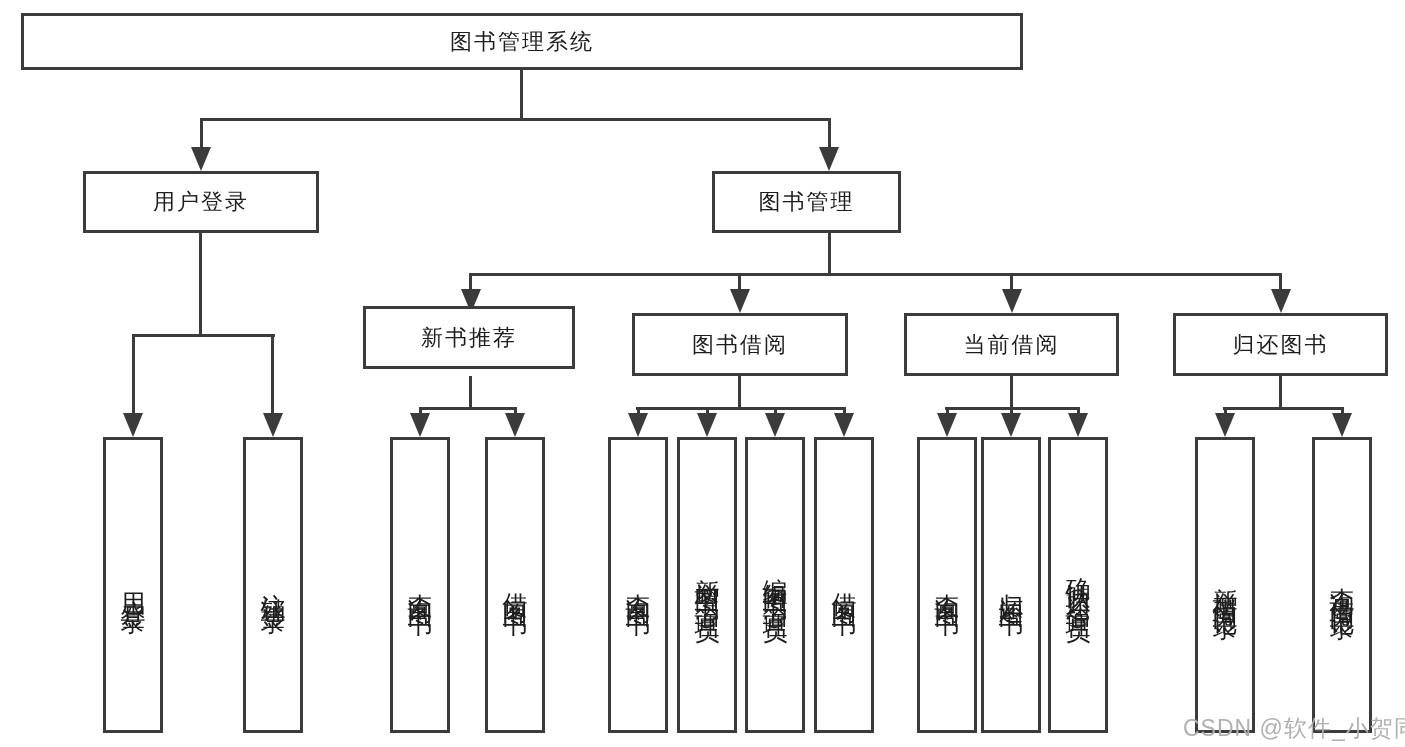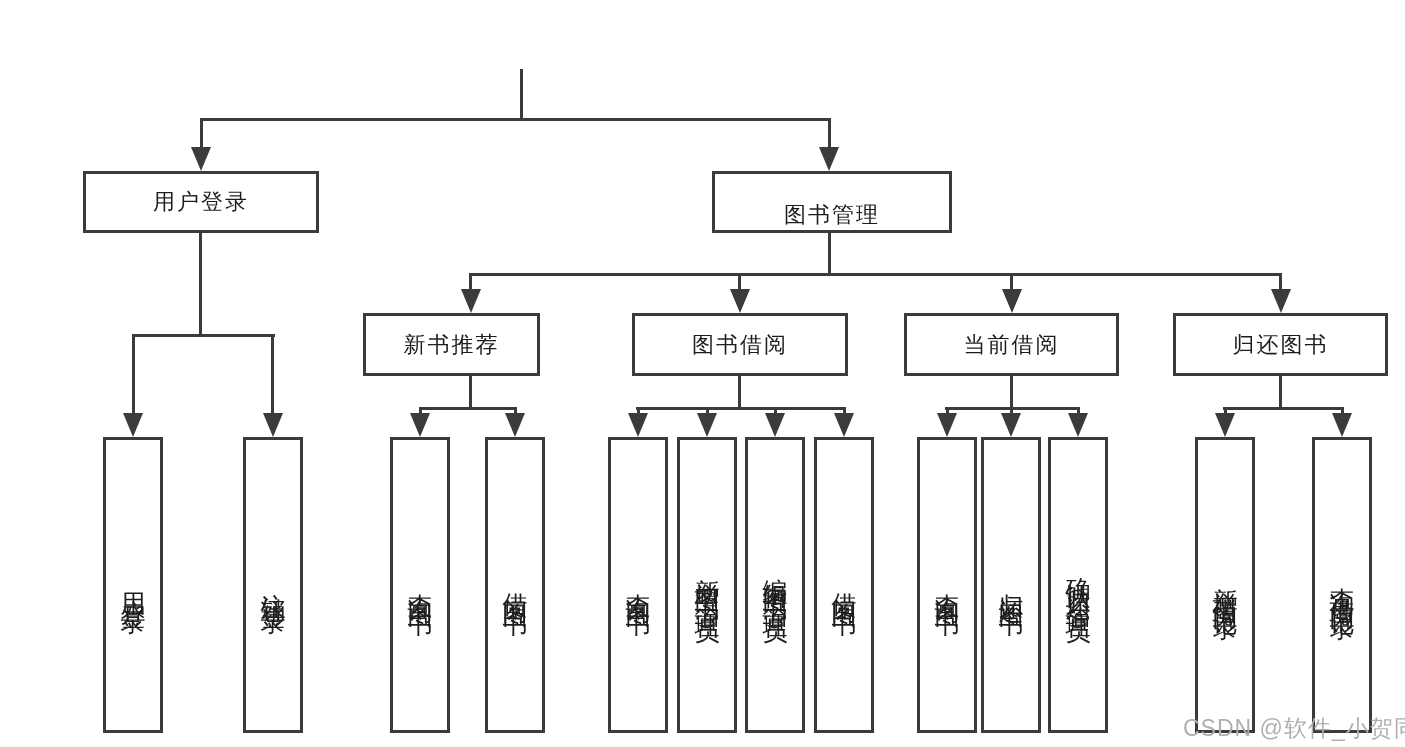--- a/index.html
+++ b/index.html
@@ -33,32 +33,35 @@
     position:absolute;left:1183px;top:713px;
     font-size:23px;color:#b0b0b0;letter-spacing:1px;
     z-index:5;white-space:nowrap;
   }
 </style>
 </head>
 <body>
 
 <div id="canvas">
 
+  <div class="box" style="left:21px;top:13px;width:1002px;height:57px;">
+    <span>图书管理系统</span>
+  </div>
 
   <div class="vline" style="left:520px;top:69px;height:49px;"></div>
   <div class="hline" style="left:200px;top:118px;width:631px;"></div>
   <div class="vline" style="left:200px;top:118px;height:32px;"></div>
   <div class="arrow" style="left:191px;top:147px;"></div>
   <div class="vline" style="left:828px;top:118px;height:32px;"></div>
   <div class="arrow" style="left:819px;top:147px;"></div>
 
   <div class="box" style="left:83px;top:171px;width:236px;height:62px;">
     <span>用户登录</span>
   </div>
-  <div class="box" style="left:712px;top:171px;width:240px;height:62px;align-items:flex-end;">
+  <div class="box" style="left:712px;top:171px;width:189px;height:62px;">
     <span>图书管理</span>
   </div>
 
   <div class="vline" style="left:199px;top:233px;height:101px;"></div>
   <div class="hline" style="left:132px;top:334px;width:143px;"></div>
   <div class="vline" style="left:132px;top:334px;height:83px;"></div>
   <div class="arrow" style="left:123px;top:413px;"></div>
   <div class="vline" style="left:271px;top:334px;height:83px;"></div>
   <div class="arrow" style="left:263px;top:413px;"></div>
 
@@ -66,21 +69,21 @@
   <div class="hline" style="left:469px;top:273px;width:813px;"></div>
   <div class="vline" style="left:469px;top:273px;height:19px;"></div>
   <div class="arrow" style="left:461px;top:289px;"></div>
   <div class="vline" style="left:738px;top:273px;height:19px;"></div>
   <div class="arrow" style="left:730px;top:289px;"></div>
   <div class="vline" style="left:1010px;top:273px;height:19px;"></div>
   <div class="arrow" style="left:1002px;top:289px;"></div>
   <div class="vline" style="left:1279px;top:273px;height:19px;"></div>
   <div class="arrow" style="left:1271px;top:289px;"></div>
 
-  <div class="box" style="left:363px;top:313px;width:177px;height:63px;">
+  <div class="box" style="left:363px;top:306px;width:212px;height:63px;">
     <span>新书推荐</span>
   </div>
   <div class="box" style="left:632px;top:313px;width:216px;height:63px;">
     <span>图书借阅</span>
   </div>
   <div class="box" style="left:904px;top:313px;width:215px;height:63px;">
     <span>当前借阅</span>
   </div>
   <div class="box" style="left:1173px;top:313px;width:215px;height:63px;">
     <span>归还图书</span>

